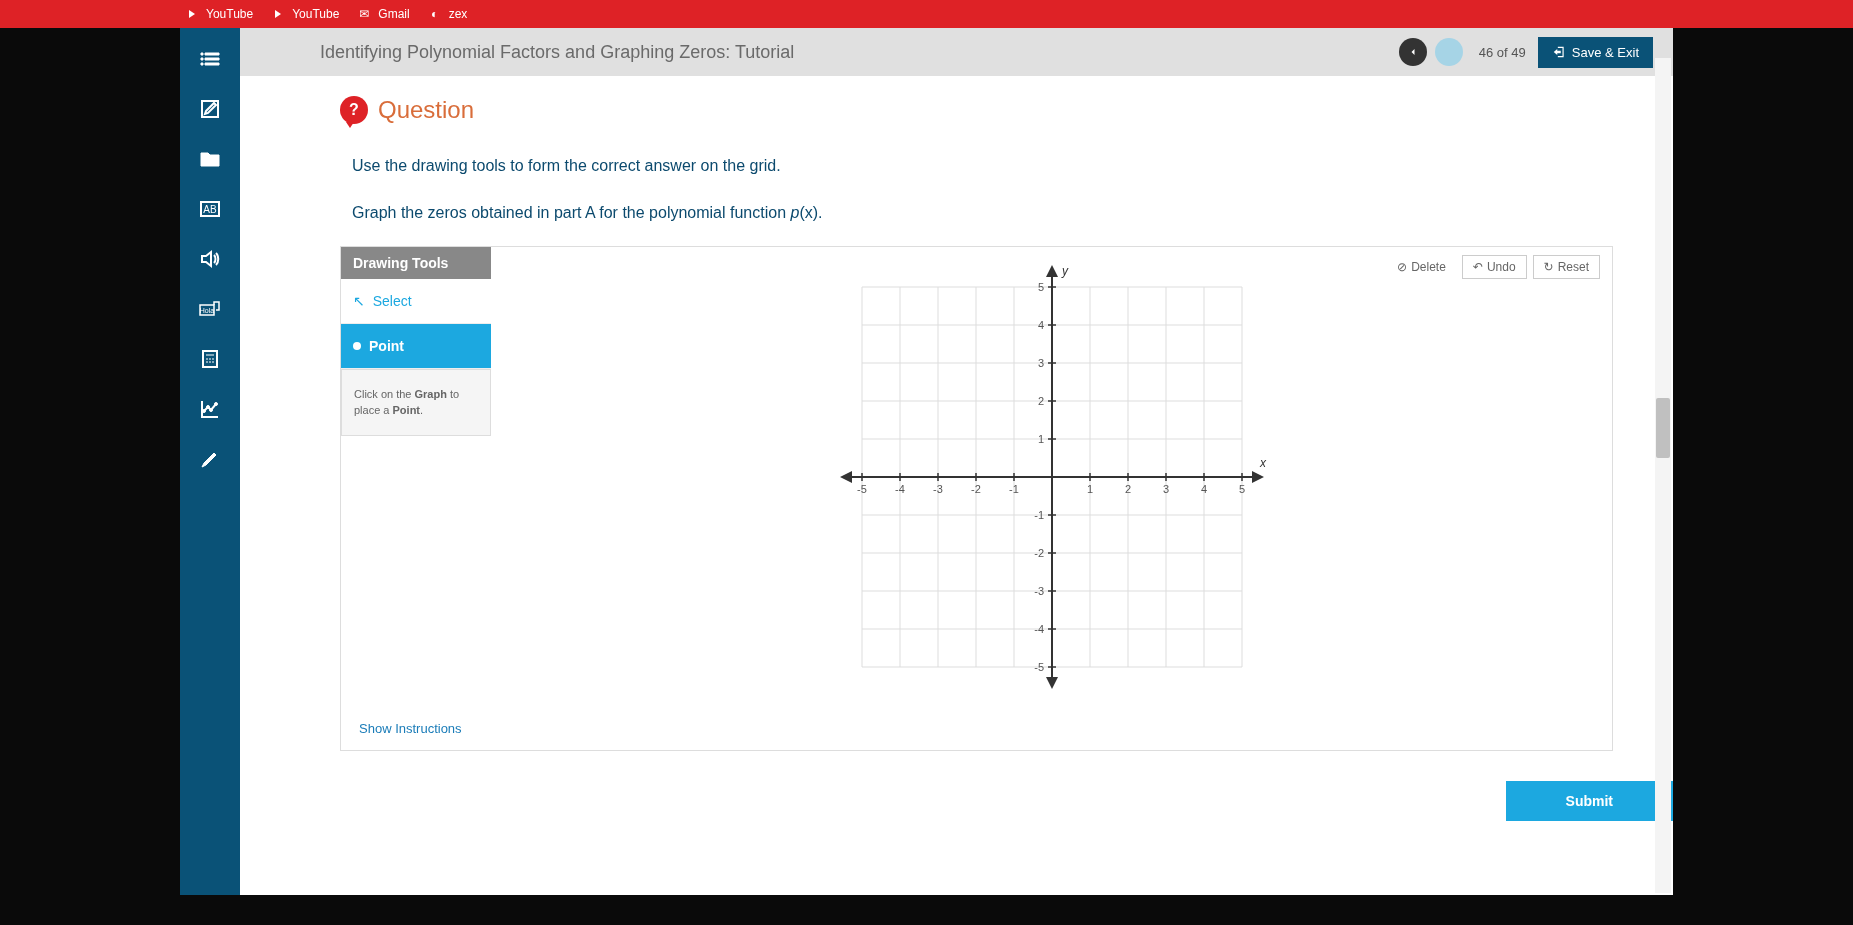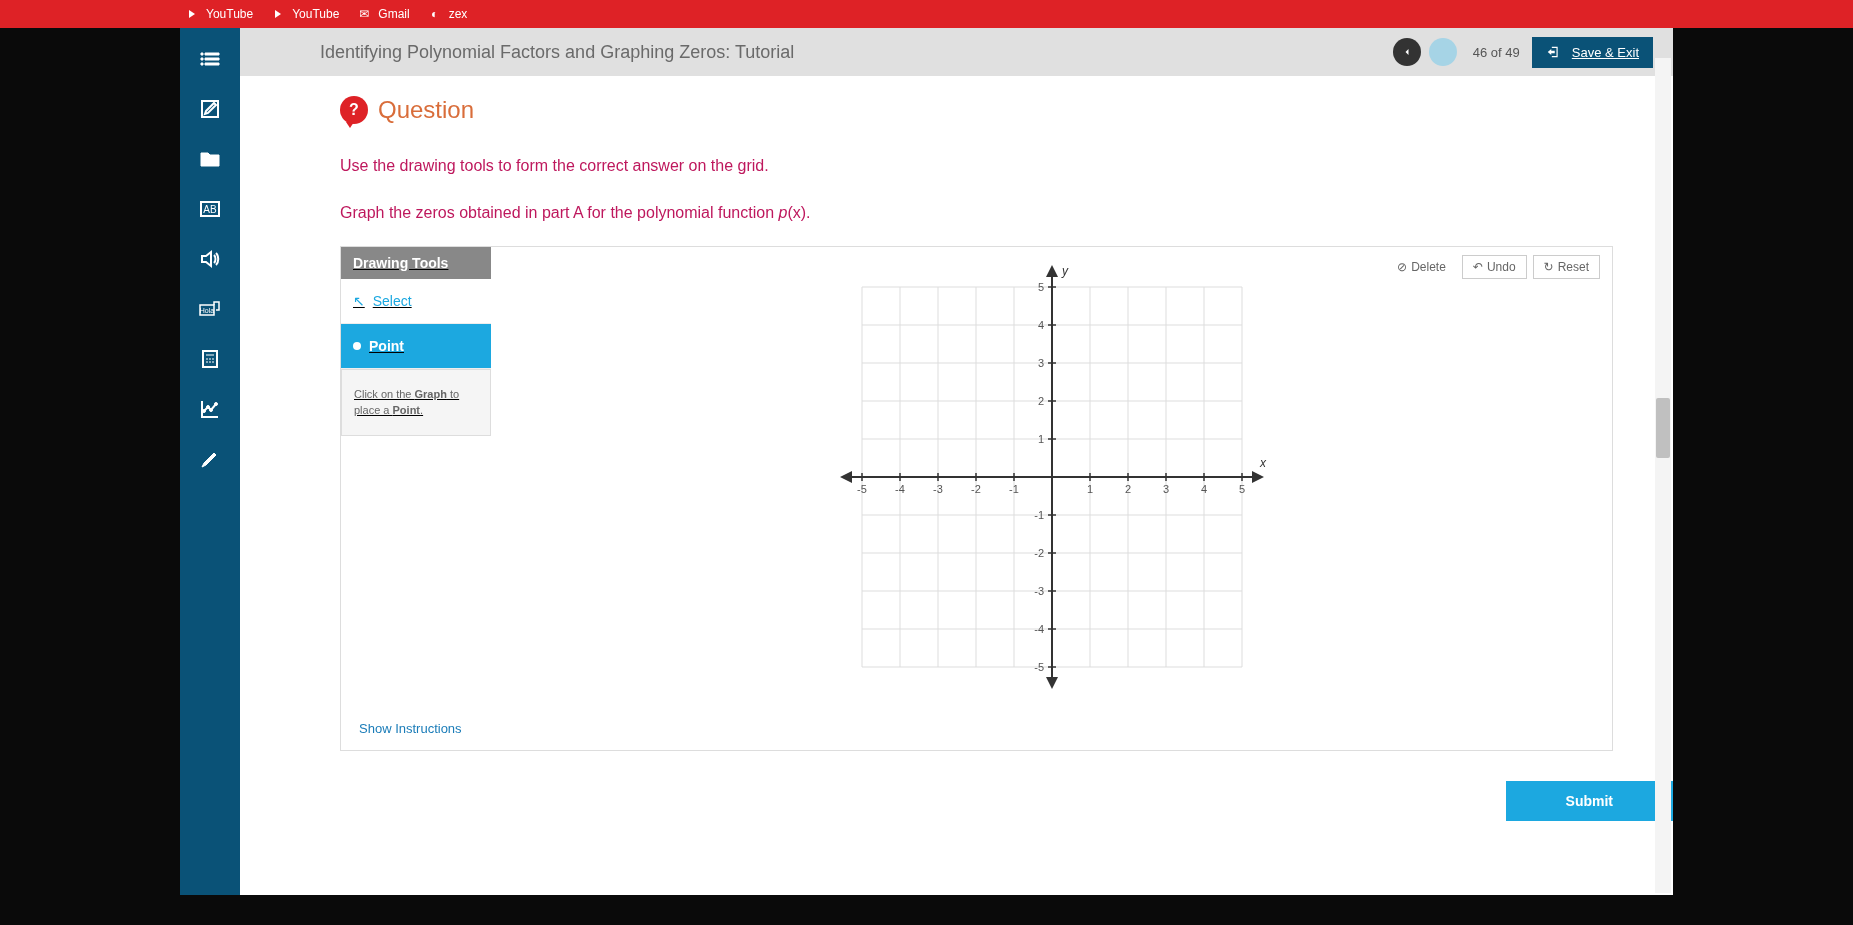--- a/index.html
+++ b/index.html
@@ -19,33 +19,33 @@
 .rail-icon svg { width: 24px; height: 24px; fill: #fff; stroke: #fff; }
 
 .content-area { flex: 1; background: #fff; display: flex; flex-direction: column; }
 
 .top-header { height: 48px; background: #e0e0e0; display: flex; align-items: center; padding: 0 20px 0 80px; }
 .header-title { flex: 1; color: #6a6a6a; font-size: 18px; font-weight: 300; }
 .nav-circle { width: 28px; height: 28px; border-radius: 50%; display: flex; align-items: center; justify-content: center; margin: 0 4px; cursor: pointer; }
 .nav-circle.dark { background: #333; color: #fff; }
 .nav-circle.light { background: #a6d4e6; }
 .page-counter { color: #555; font-size: 13px; margin: 0 12px; }
-.save-exit { background: #0a5277; color: #fff; border: none; padding: 8px 14px; font-size: 13px; cursor: pointer; display: flex; align-items: center; gap: 12px; text-decoration: underline; }
+.save-exit { background: #0a5277; color: #fff; border: none; padding: 8px 14px; font-size: 13px; cursor: pointer; display: flex; align-items: center; gap: 6px; }
 .save-exit-icon { width: 14px; height: 14px; }
 
 .question-body { padding: 20px 60px 20px 100px; }
 .q-header { display: flex; align-items: center; gap: 10px; margin-bottom: 28px; }
 .q-badge { width: 28px; height: 28px; background: #de2226; border-radius: 50%; color: #fff; display: flex; align-items: center; justify-content: center; font-weight: bold; font-size: 16px; position: relative; }
 .q-badge::after { content: ''; position: absolute; bottom: -4px; left: 6px; width: 0; height: 0; border-left: 4px solid transparent; border-right: 4px solid transparent; border-top: 6px solid #de2226; }
 .q-title { color: #d96d3a; font-size: 24px; font-weight: 300; }
-.q-text { color: #be185d; font-size: 16px; line-height: 1.8; margin-bottom: 18px; }
+.q-text { color: #0c4a6e; font-size: 16px; line-height: 1.8; margin-bottom: 18px; margin-left: 12px; }
 .q-text em { font-style: italic; }
 
 .work-area { border: 1px solid #ddd; background: #fff; }
-.work-top { display: flex; position: relative; text-decoration: underline; }
+.work-top { display: flex; position: relative; }
 .tools-panel { width: 150px; }
 .tools-header { background: #888; color: #fff; padding: 8px 12px; font-size: 14px; font-weight: bold; }
 .tool-item { padding: 14px 12px; font-size: 14px; cursor: pointer; display: flex; align-items: center; gap: 8px; border-bottom: 1px solid #eee; }
 .tool-item.select { background: #fff; color: #1ca8e0; }
 .tool-item.point { background: #1ca8e0; color: #fff; font-weight: bold; }
 .tool-tip { padding: 16px 12px; font-size: 11px; color: #666; background: #f5f5f5; line-height: 1.5; border: 1px solid #ddd; }
 .tool-dot { width: 8px; height: 8px; background: #fff; border-radius: 50%; }
 .tool-cursor { font-size: 14px; }
 
 .graph-cont { flex: 1; display: flex; justify-content: center; align-items: flex-start; padding: 10px 0; position: relative; }

